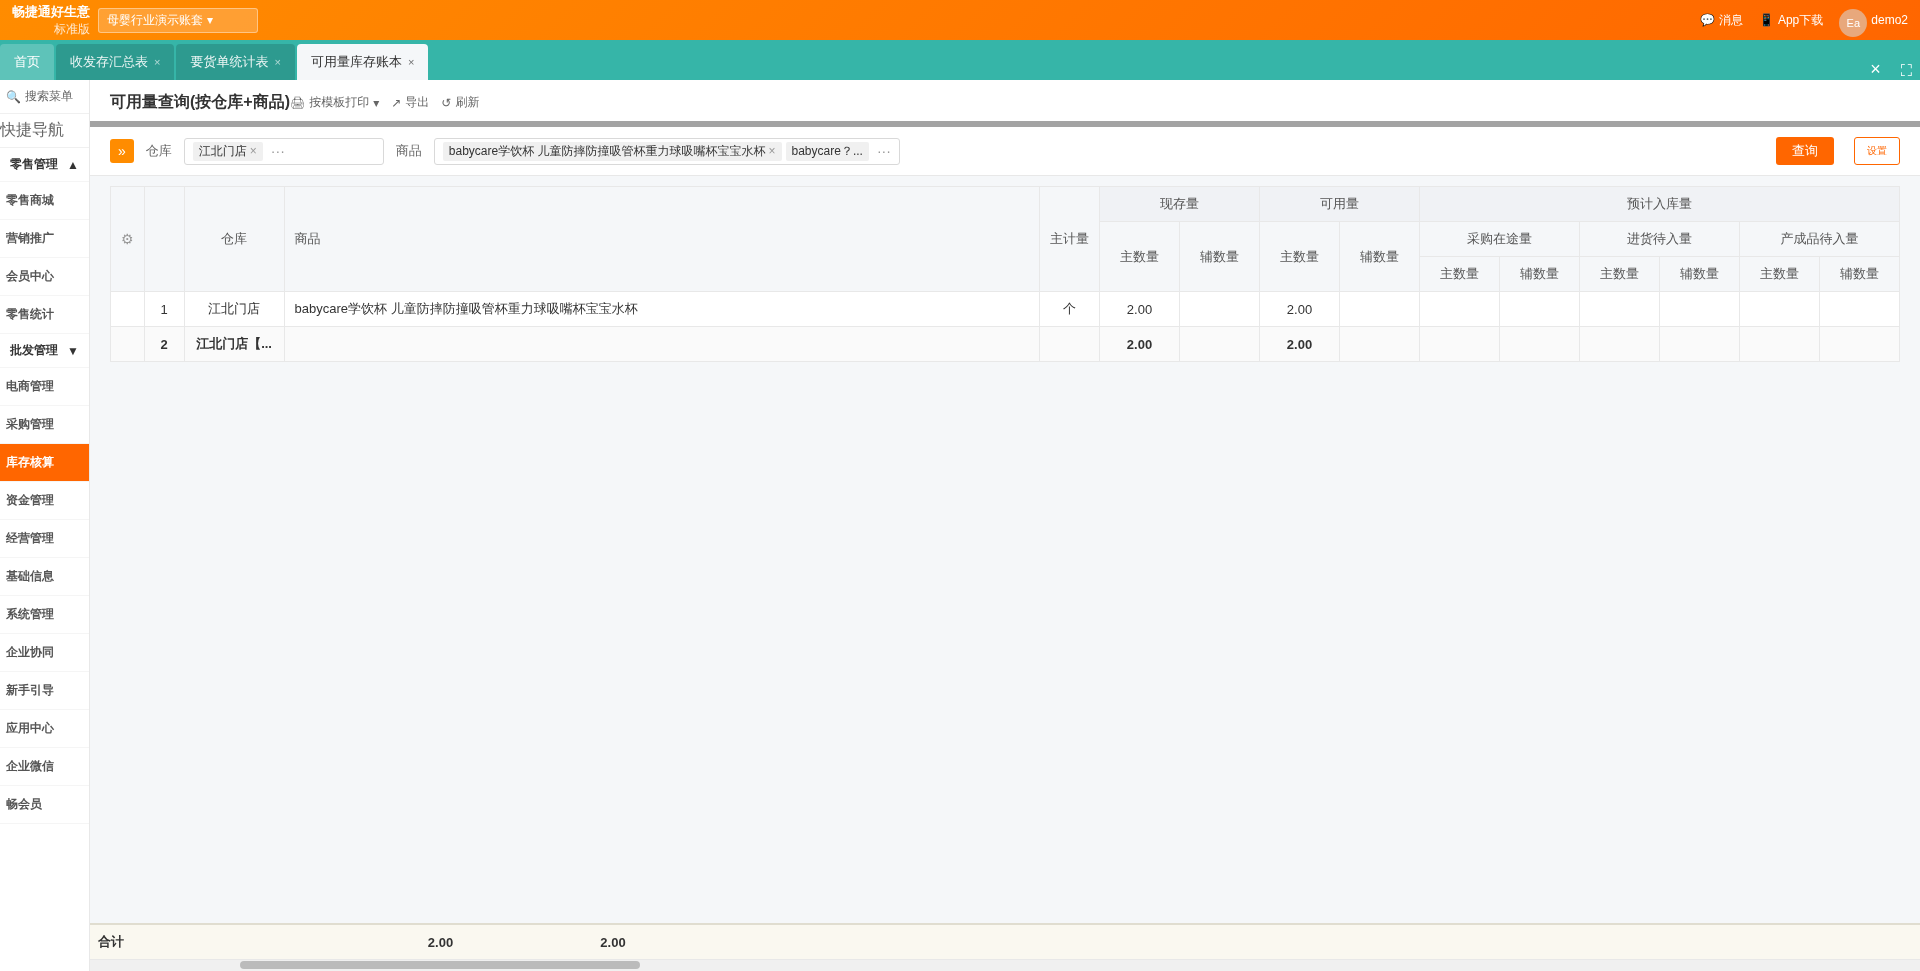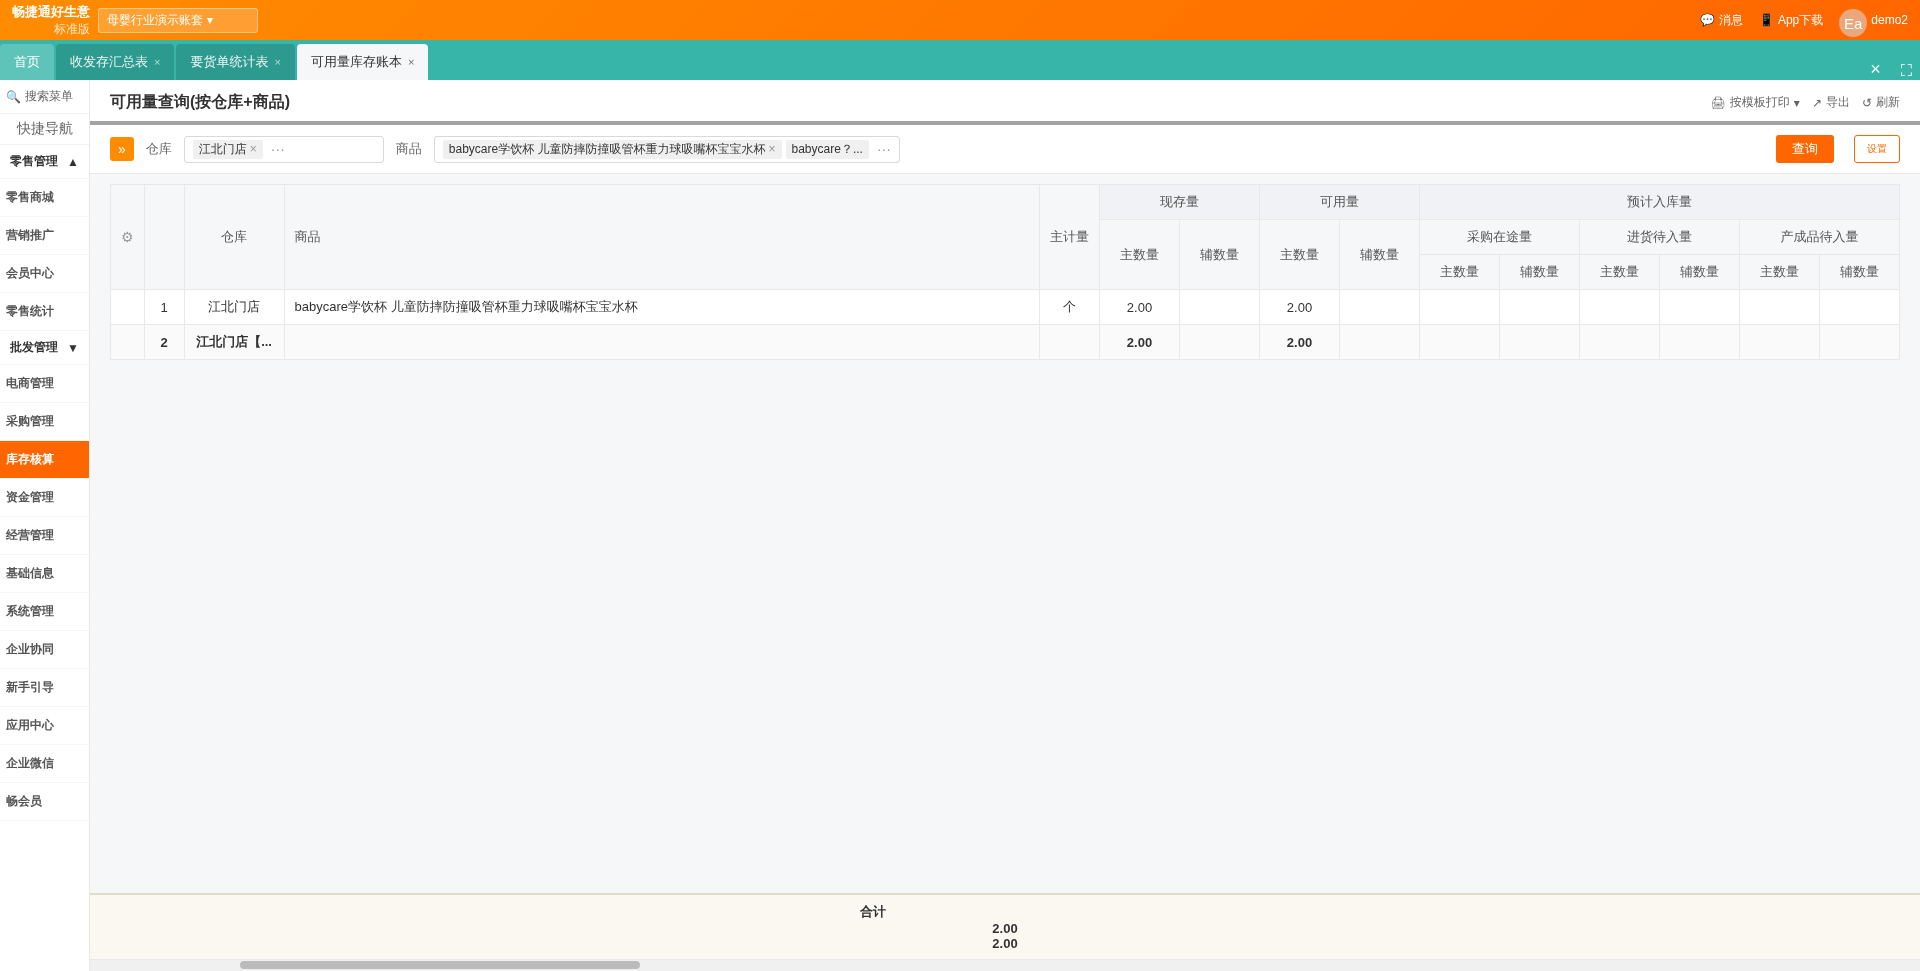--- a/index.html
+++ b/index.html
@@ -27,21 +27,21 @@
       padding: 3px 8px;
       font-size: 12px;
       display: flex;
       align-items: center;
       gap: 4px;
       cursor: pointer;
       min-width: 160px;
     }
     .top-bar-right { display: flex; align-items: center; gap: 16px; }
     .top-bar-icon { color: white; font-size: 12px; display: flex; align-items: center; gap: 4px; cursor: pointer; }
-    .avatar { width: 28px; height: 28px; border-radius: 50%; background: #e8a87c; display: flex; align-items: center; justify-content: center; color: white; font-size: 15px; margin-top: 6px; }
+    .avatar { width: 28px; height: 28px; border-radius: 50%; background: #e8a87c; display: flex; align-items: center; justify-content: center; color: white; font-size: 11px; margin-top: 6px; }
 
     
     .nav-tabs {
       height: 40px;
       background: #36b5a8;
       display: flex;
       align-items: flex-end;
       padding: 0 0 0 0;
       flex-shrink: 0;
     }
@@ -82,25 +82,25 @@
       padding: 8px 6px;
       font-size: 12px;
       color: #666;
       cursor: pointer;
       display: flex;
       align-items: center;
       gap: 4px;
       border-bottom: 1px solid #f0f0f0;
     }
     .sidebar-nav {
-      padding: 6px 16px;
-      font-size: 14px;
+      padding: 6px 0;
+      font-size: 16px;
       color: #666;
       cursor: pointer;
-      text-align: right;
+      text-align: left;
       border-bottom: 1px solid #f0f0f0;
     }
     .sidebar-item {
       padding: 10px 6px;
       font-size: 12px;
       color: #555;
       cursor: pointer;
       text-align: center;
       display: flex;
       align-items: center;
@@ -119,24 +119,23 @@
       justify-content: space-between;
       padding: 8px 10px;
     }
 
     
     .content { flex: 1; overflow: hidden; display: flex; flex-direction: column; background: #f5f7f9; }
 
     .page-header {
       background: white;
       padding: 12px 20px 8px;
-      border-bottom: 4px solid #a3a3a3;
-      display: flex;
-      align-items: center;
-      justify-content: space-between;
+      border-bottom: 6px solid #a3a3a3;
+      display: flex;
+      align-items: center;
     }
     .page-title { font-size: 16px; font-weight: bold; color: #333; }
     .page-actions { display: flex; align-items: center; gap: 12px; }
     .page-action-btn {
       font-size: 12px;
       color: #666;
       display: flex;
       align-items: center;
       gap: 4px;
       cursor: pointer;
@@ -485,21 +484,21 @@
             <td></td>
             <td></td>
             <td></td>
             <td></td>
             <td></td>
           </tr>
         </tbody>
       </table>
     </div>
 
-    <div style="background: #faf8f0; border-top: 2px solid #e0ddd0; padding: 8px 20px; display: flex; align-items: center; font-size: 13px; font-weight: bold; flex-shrink: 0; flex-direction: column;">
+    <div style="background: #faf8f0; border-top: 2px solid #e0ddd0; padding: 8px 8px; display: flex; align-items: center; font-size: 13px; font-weight: bold; flex-shrink: 0;">
       <span style="width: 290px; padding-left: 0;">合计</span>
       <span style="width: 105px; text-align: center;">2.00</span>
       <span style="width: 80px; text-align: center;"></span>
       <span style="width: 80px; text-align: center;">2.00</span>
     </div>
 
     <div class="bottom-scroll">
       <div class="bottom-scroll-thumb"></div>
     </div>
   </div>

